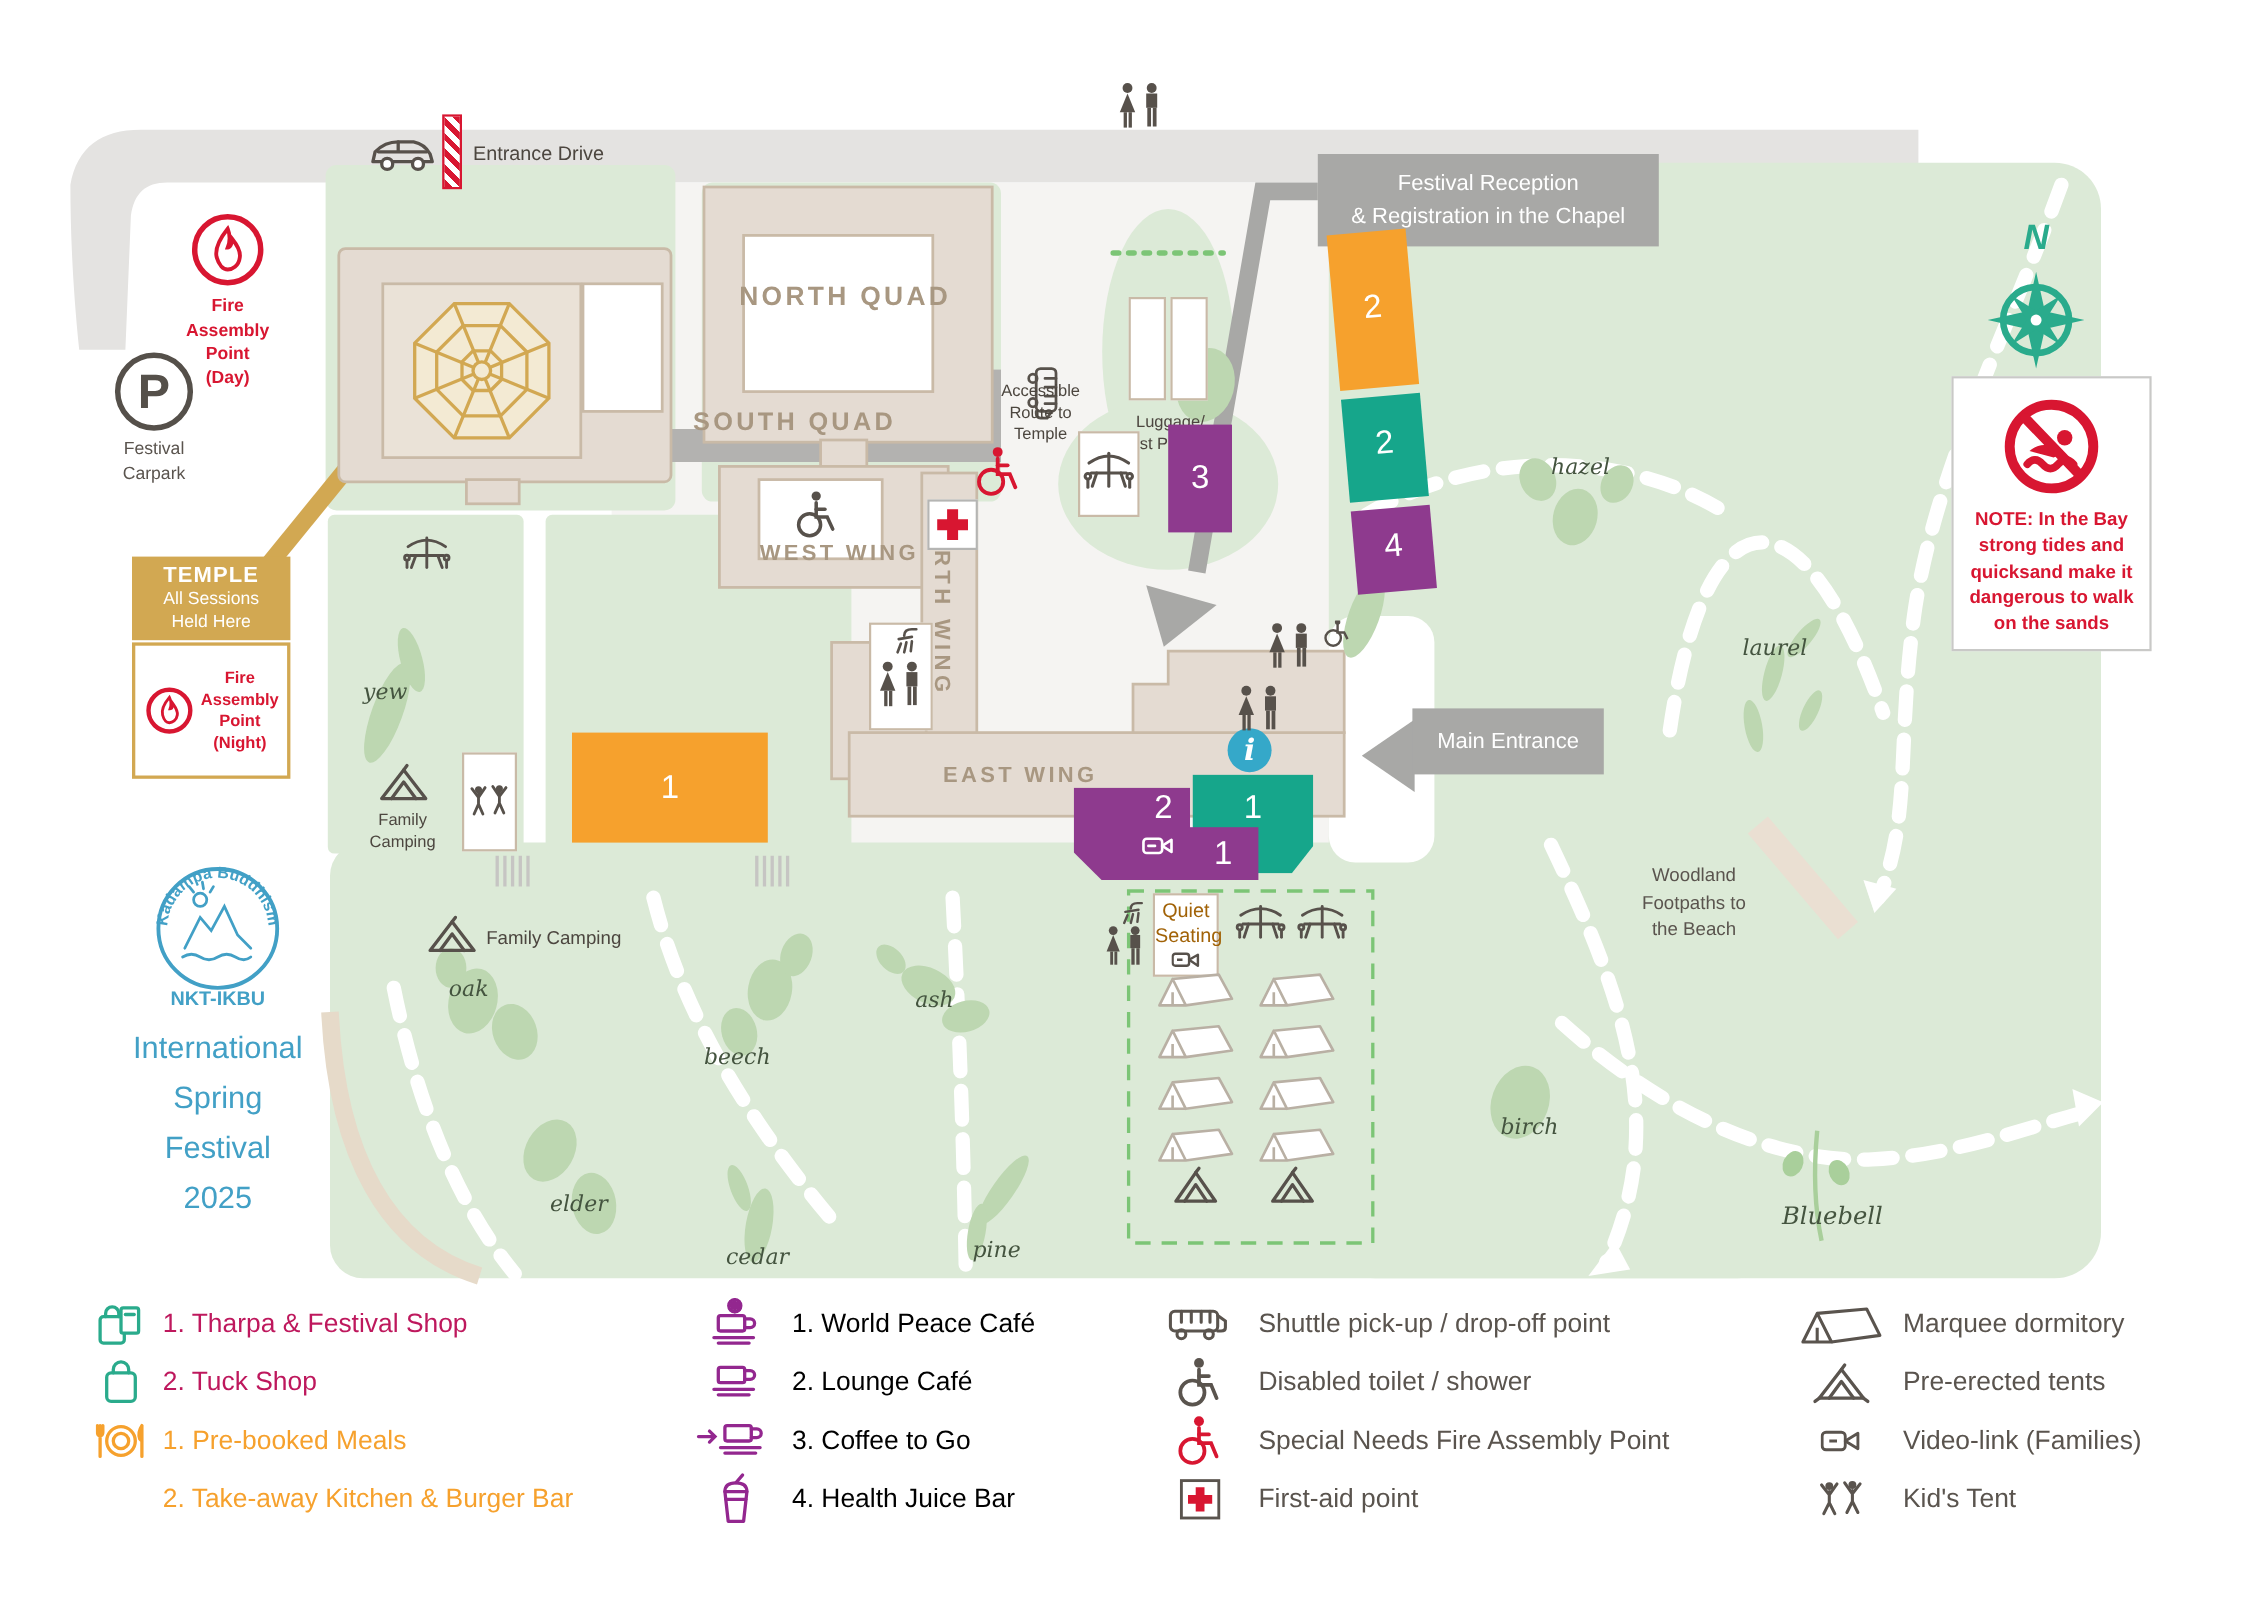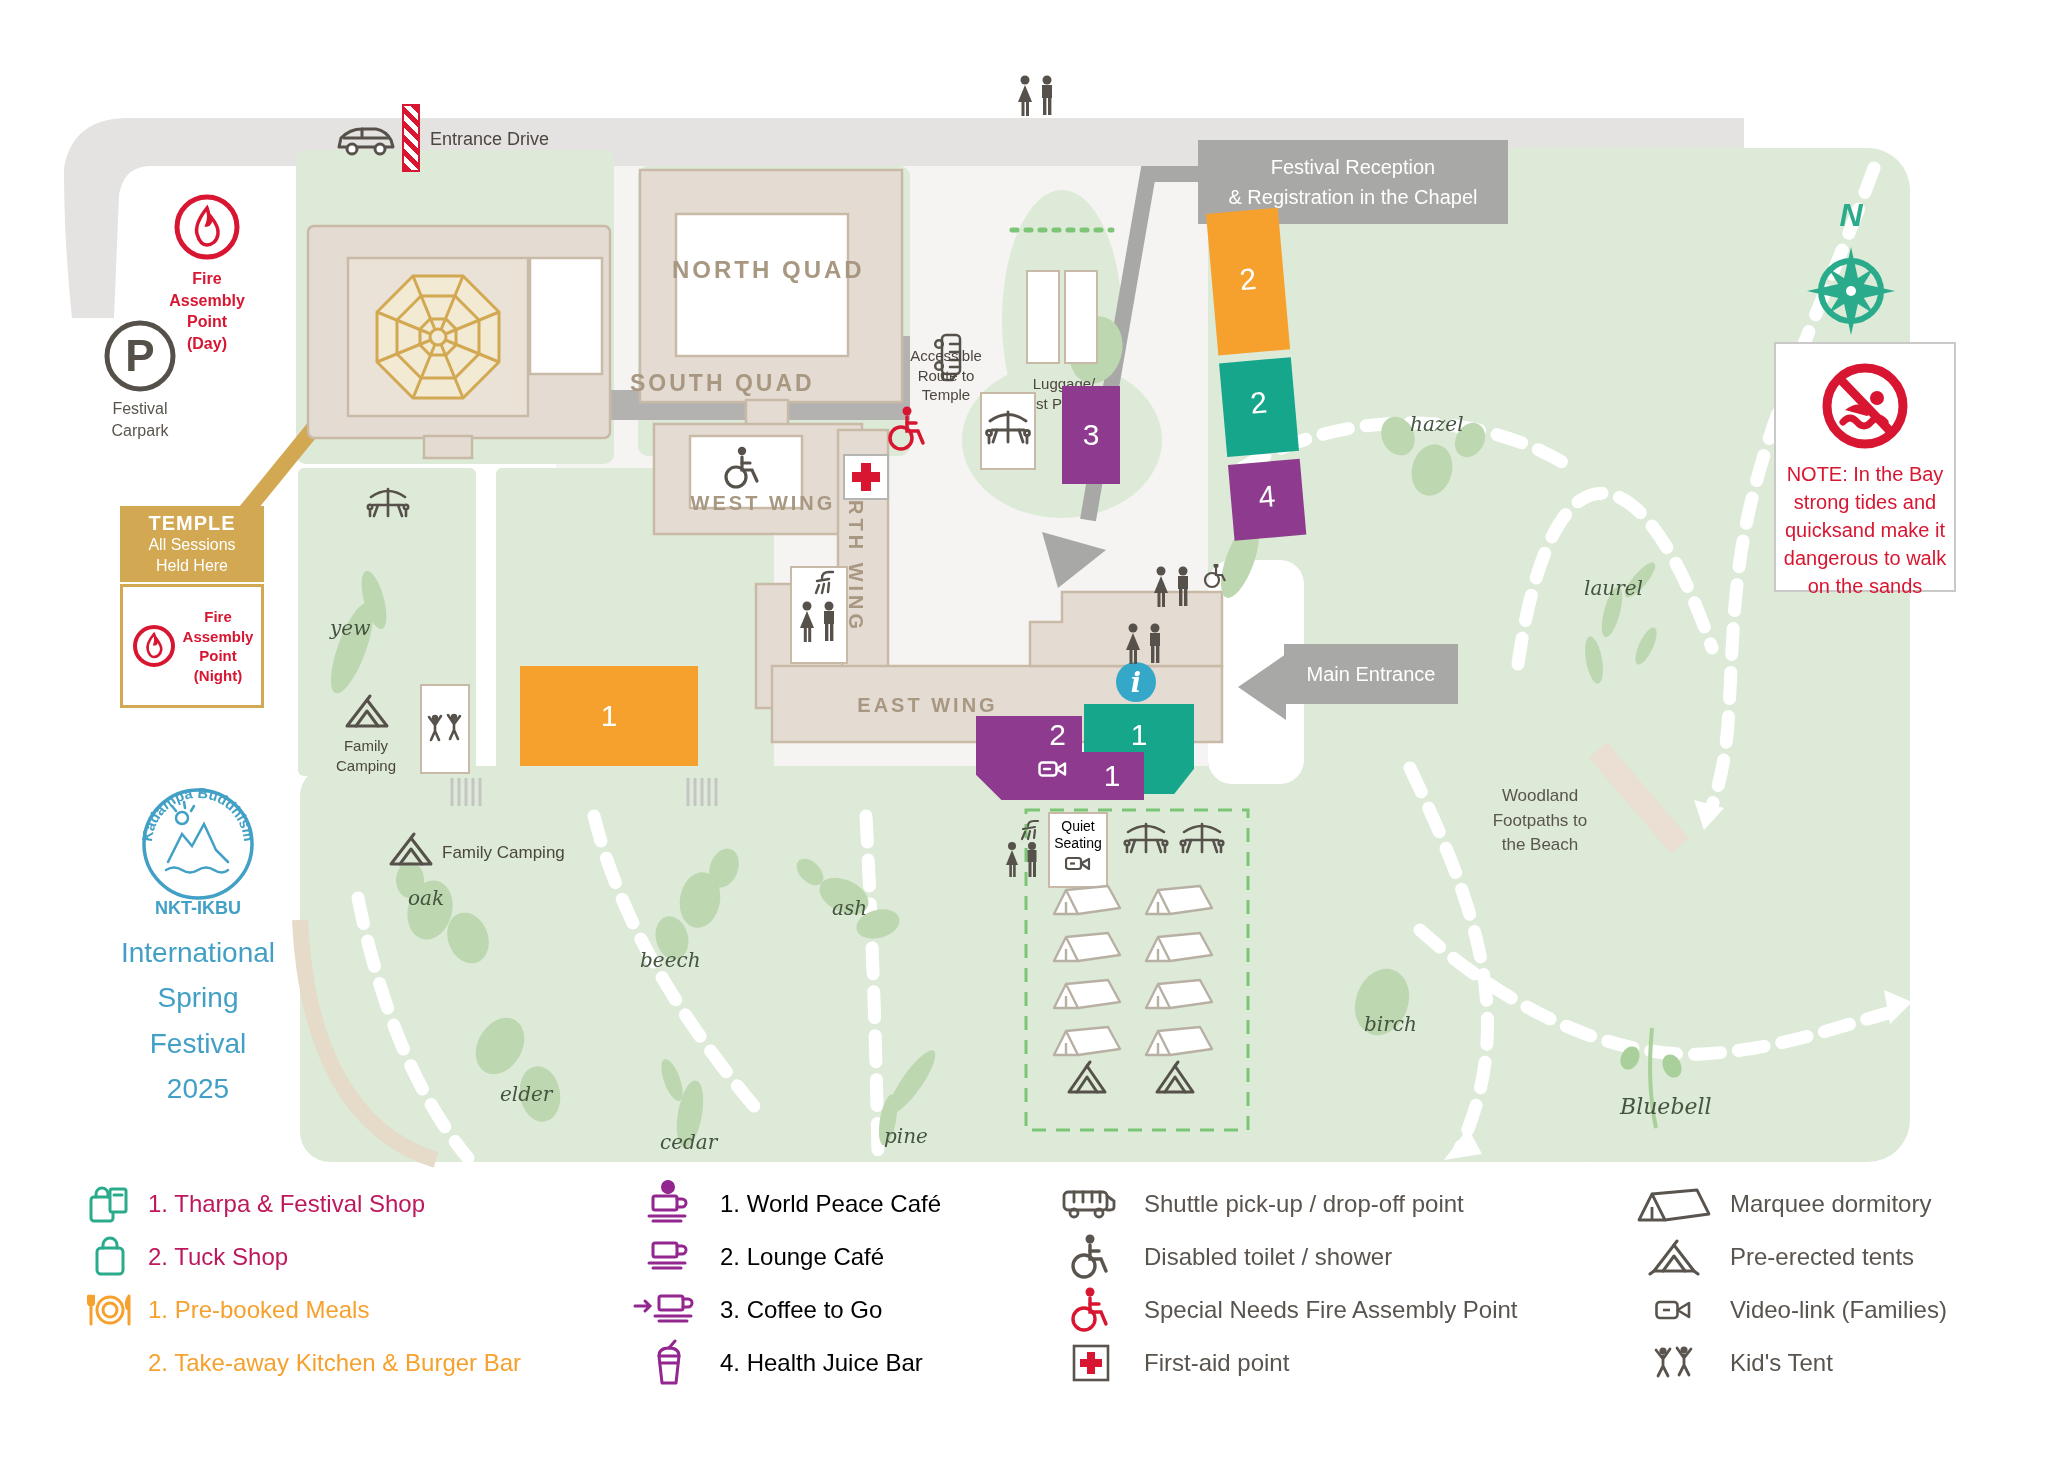--- a/index.html
+++ b/index.html
@@ -400,21 +400,21 @@
         <path d="M12,32 L6,47 L18,47 Z"></path>
         <rect x="9.3" y="47" width="2.6" height="12"></rect>
         <rect x="13.1" y="47" width="2.6" height="12"></rect>
       <circle cx="32" cy="28" r="4"></circle>
         <rect x="27.5" y="32" width="9" height="12"></rect>
         <rect x="28.5" y="44" width="3" height="15"></rect>
         <rect x="33" y="44" width="3" height="15"></rect>
     </g>
   </svg>
   <div class="abs whitebox ctr" style="left:1048px;top:812px;width:60px;height:76px;padding-top:4px">
-    <div class="pre" style="font-size:14px;color:#000000;line-height:1.2">Quiet
+    <div class="pre" style="font-size:18px;color:#a16207;line-height:1.2">Quiet
 Seating</div>
     <svg style="margin:3px auto 0" width="26" height="18">
       <g stroke="#57514b" stroke-width="2.2" fill="none" stroke-linejoin="round">
           <rect x="1" y="3" width="15" height="11" rx="2.5"></rect>
           <path d="M5,8.5 H10"></path>
           <path d="M16,8.5 L24,4 V14 Z"></path>
         </g>
     </svg>
   </div>
   <svg class="abs" style="left:1122px;top:818px" width="48" height="48">
@@ -503,21 +503,21 @@
   <div class="abs ctr" style="left:1774px;top:342px;width:182px;height:250px;background:#fff;border:2px solid #c9c9c7;box-sizing:border-box;padding-top:14px">
     <svg style="margin:0 auto" width="96" height="96">
       <circle cx="48" cy="48" r="38" stroke="#d81631" stroke-width="9" fill="none"></circle>
       <g fill="#d81631">
           <circle cx="60" cy="40" r="7"></circle>
           <path d="M28,52 Q40,42 52,50 L58,54 L50,58 Z"></path>
         </g>
       <path d="M26,64 q7,-8 14,0 q7,8 14,0 q7,-8 14,0" stroke="#d81631" stroke-width="7" fill="none" stroke-linecap="round"></path>
       <path d="M24,22 L74,74" stroke="#d81631" stroke-width="9" stroke-linecap="round"></path>
     </svg>
-    <div class="pre" style="color:#d81631;font-weight:normal;font-size:20px;line-height:1.4;margin-top:6px">NOTE: In the Bay
+    <div class="pre" style="color:#d81631;font-weight:bold;font-size:17px;line-height:1.4;margin-top:6px">NOTE: In the Bay
 strong tides and
 quicksand make it
 dangerous to walk
 on the sands</div>
   </div>
 
   <svg class="abs" style="left:122px;top:778px" width="152" height="140">
     <defs>
         <path id="lgc" d="M30,66 A46,46 0 0 1 122,66"></path>
       </defs>

